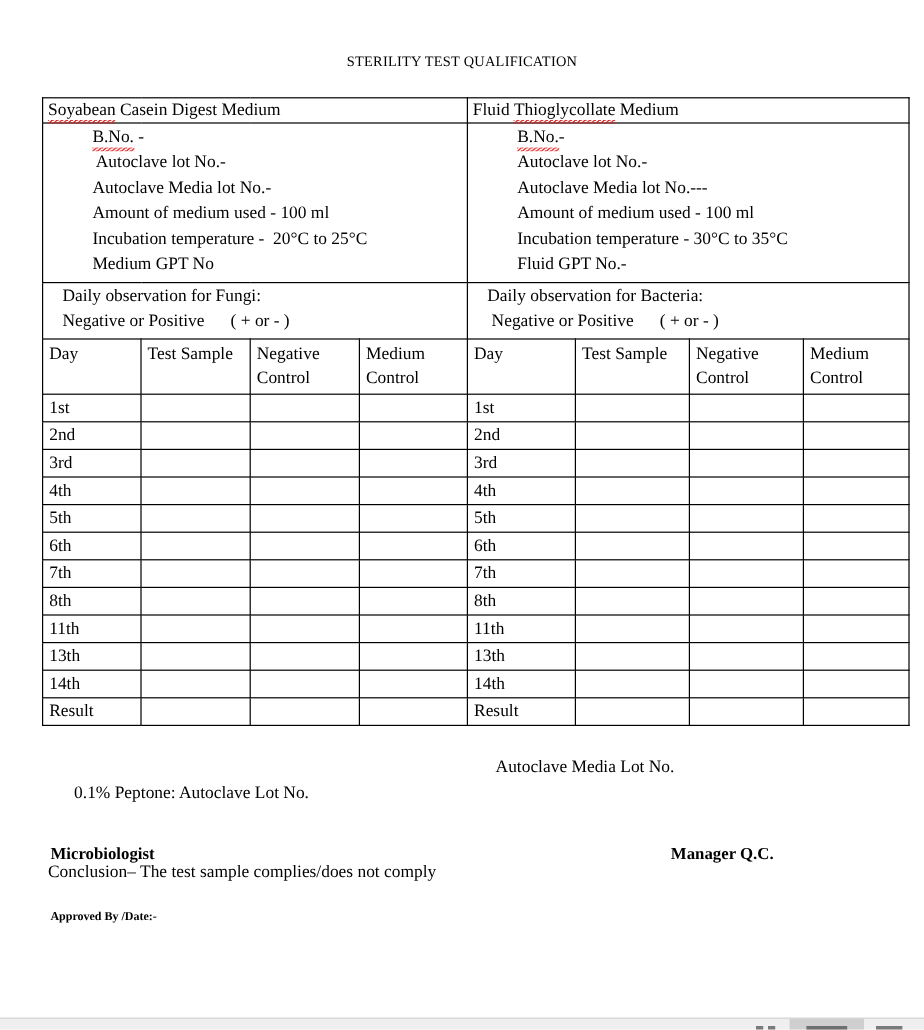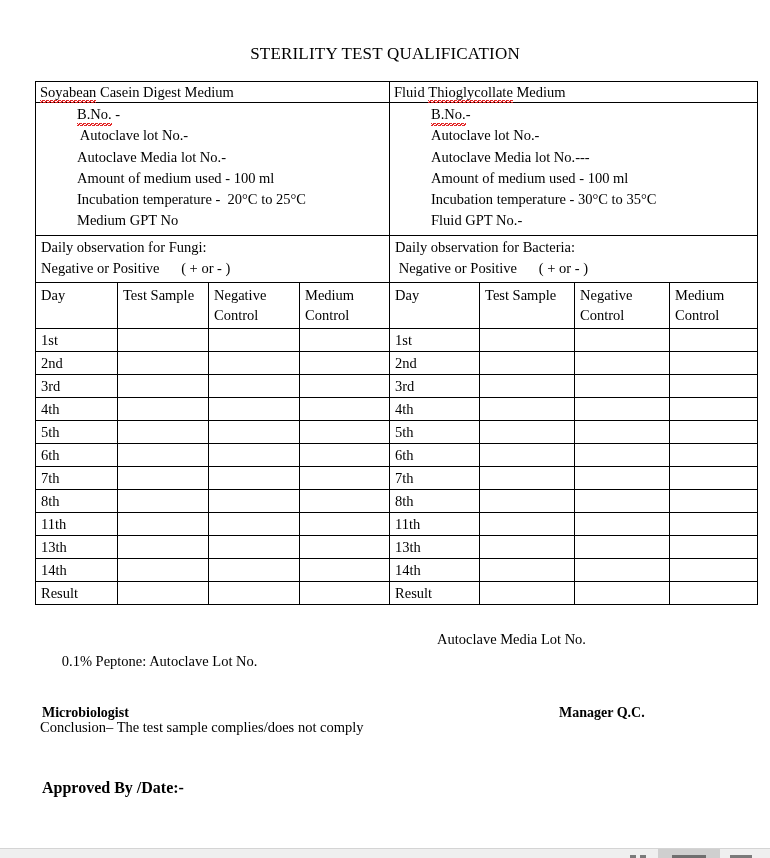--- a/index.html
+++ b/index.html
@@ -23,21 +23,21 @@
     height: 848px;
     background: #fff;
   }
 
   .doc-title {
     position: absolute;
     left: 0;
     top: 44px;
     width: 770px;
     text-align: center;
-    font-size: 17px;
+    font-size: 12px;
     letter-spacing: 0.2px;
   }
 
   .main-table {
     position: absolute;
     left: 35px;
     top: 81px;
     width: 722px;
     border-collapse: collapse;
     table-layout: fixed;
@@ -63,21 +63,21 @@
     font-size: 14.5px;
     line-height: 21.3px;
   }
   .info-cell .line { white-space: pre; margin-left: 36px; }
 
   .obs-cell {
     padding: 1px 5px 2px 5px !important;
     font-size: 14.5px;
     line-height: 21.5px;
   }
-  .obs-cell .line { white-space: pre; }
+  .obs-cell .line { white-space: pre; margin-left: 11px; }
 
   .col-head {
     padding: 2px 0 2px 5px !important;
     font-size: 14.5px;
     line-height: 20.5px;
     vertical-align: top;
     height: 40px;
   }
   .col-head .hw { display: block; }
 
@@ -121,43 +121,43 @@
     position: absolute;
     left: 40px;
     top: 628px;
     width: 720px;
     font-size: 14.5px;
     line-height: 22px;
   }
   .footer-row { position: relative; white-space: pre; }
   .footer-row .right-item {
     position: absolute;
-    left: 397px;
+    left: 373px;
     top: 0;
   }
 
   .sign-block {
     position: absolute;
     left: 42px;
     top: 705px;
     width: 716px;
     font-size: 14px;
     font-weight: bold;
   }
   .sign-row { position: relative; height: 22px; }
   .sign-row .right-item {
     position: absolute;
     left: 517px;
     top: 0;
   }
   .approved {
     position: absolute;
     left: 42px;
-    top: 779px;
-    font-size: 16px;
+    top: 759px;
+    font-size: 10px;
     font-weight: bold;
   }
 
   
   .viewer-bar {
     position: absolute;
     left: 0;
     top: 848px;
     width: 770px;
     height: 10px;

